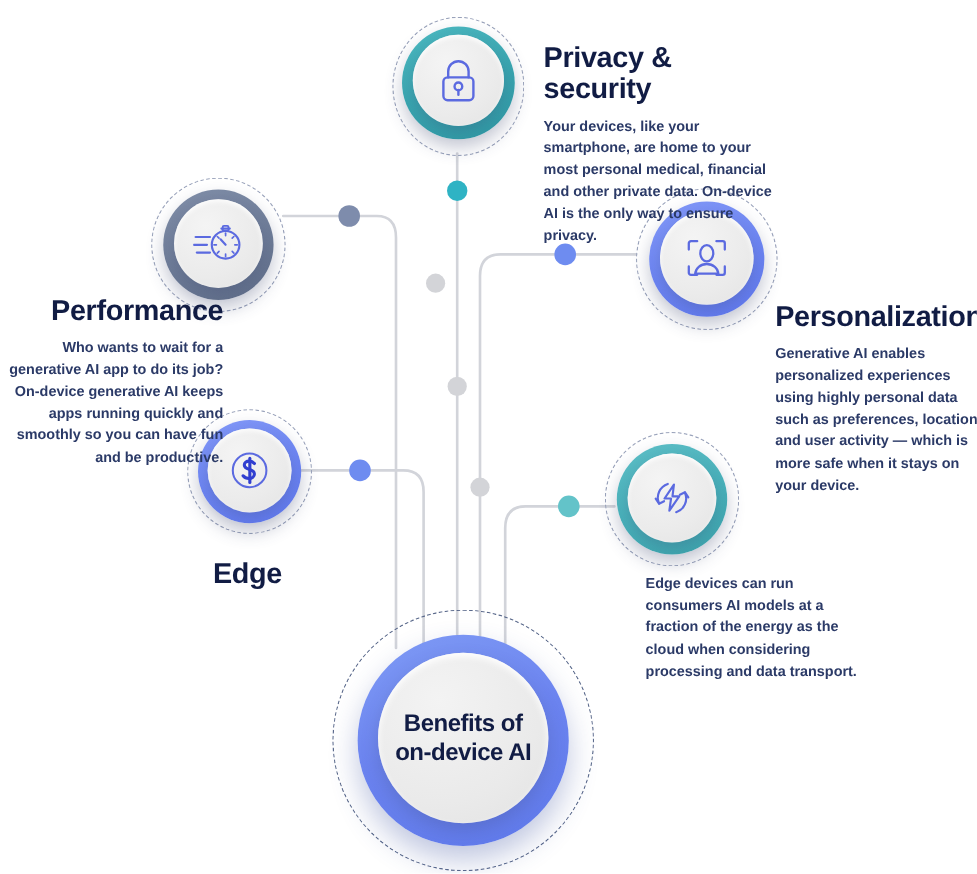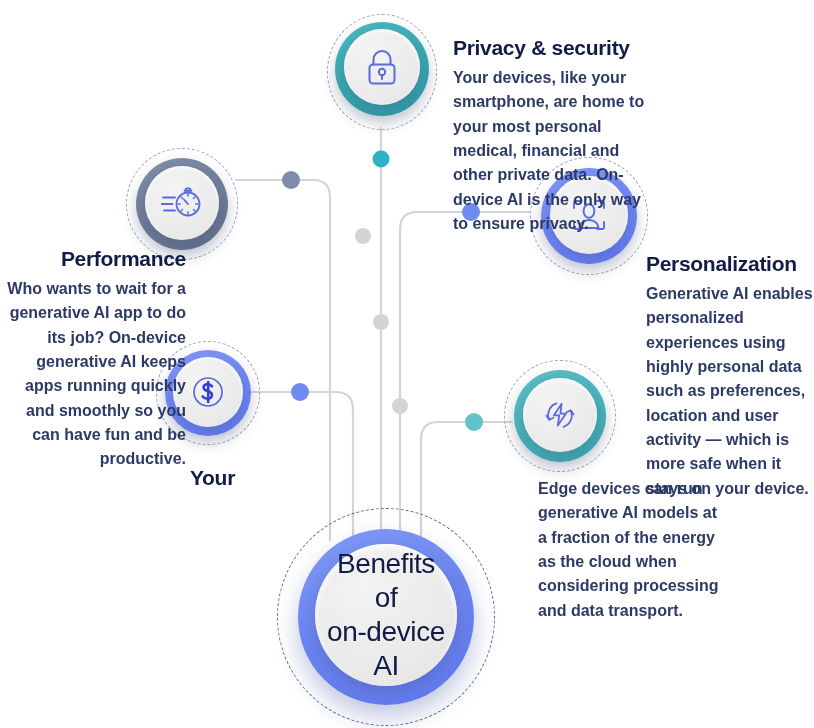--- a/index.html
+++ b/index.html
@@ -36,29 +36,29 @@
     background:radial-gradient(circle at 36% 30%, #f4f4f4 0%, #ebebeb 60%, #e3e3e3 100%);
     box-shadow:inset 0 2px 4px rgba(255,255,255,.9), 0 4px 9px rgba(60,70,110,.20);
     display:flex;align-items:center;justify-content:center;
   }
   .node .disc svg{display:block;}
 
   
   .block{position:absolute;z-index:4;}
   .block h3{
     margin:0 0 7px 0;
-    font-size:21px;
+    font-size:24px;
     font-weight:700;
     letter-spacing:-.3px;
     color:#111c44;
     line-height:1.1;
   }
   .block p{
     margin:0;
-    font-size:16px;
+    font-size:12px;
     line-height:1.52;
     color:#2b3a67;
     font-weight:600;
   }
   .block.right-align{text-align:right;}
   .block.left-align{text-align:left;}
 
   
   #hub{position:absolute;z-index:5;}
   #hub .hub-dash{
@@ -73,21 +73,21 @@
     box-shadow:0 12px 24px rgba(60,80,160,.32);
   }
   #hub .hub-disc{
     position:absolute;border-radius:50%;
     background:radial-gradient(circle at 36% 28%, #f3f3f3 0%, #eaeaea 62%, #e2e2e2 100%);
     box-shadow:inset 0 3px 6px rgba(255,255,255,.95), 0 6px 14px rgba(60,70,110,.22);
     display:flex;align-items:center;justify-content:center;
     text-align:center;
   }
   #hub .hub-label{
-    font-size:28px;font-weight:400;line-height:1.22;
+    font-size:20px;font-weight:700;line-height:1.22;
     color:#111c44;letter-spacing:-.4px;
     padding:0 10px;
   }
 </style>
 </head>
 <body>
 
 <div id="stage">
 
   <svg id="wires" viewBox="0 0 814 728">
@@ -203,40 +203,40 @@
     <div class="disc" style="left:17px;top:16px;width:70px;height:70px;">
       <svg width="34" height="34" viewBox="0 0 34 34" fill="none">
         <circle cx="17" cy="17" r="14" stroke="#5b6ae0" stroke-width="1.7"></circle>
         <path d="M21 11.3c-1.1-1.3-2.6-2-4.3-2-2.4 0-4.1 1.3-4.1 3.2 0 1.9 1.6 2.8 4 3.5 2.6.8 4.4 1.8 4.4 4 0 2.2-2 3.7-4.6 3.7-2 0-3.7-.8-4.8-2.2" stroke="#313fd0" stroke-width="2.6" stroke-linecap="round"></path>
         <path d="M17.2 7v20" stroke="#313fd0" stroke-width="2.6" stroke-linecap="round"></path>
       </svg>
     </div>
   </div>
 
   <div class="block right-align" style="left:45px;top:466px;width:190px;">
-    <h3>Your</h3>
+    <h3>Edge</h3>
   </div>
 
   <div class="node" style="left:504px;top:360px;width:112px;height:112px;">
     <div class="dashring"></div>
     <div class="ringshadow" style="left:10px;top:10px;width:92px;height:92px;"></div>
     <div class="ring" style="left:10px;top:10px;width:92px;height:92px;background:linear-gradient(160deg,#5dbec6 0%,#47aeb8 52%,#3c9fa9 100%);"></div>
     <div class="disc" style="left:19px;top:18px;width:74px;height:74px;">
       <svg width="36" height="36" viewBox="0 0 36 36" fill="none">
         <path d="M7.2 22.5A12 12 0 0 1 14.5 6.3" stroke="#5b6ae0" stroke-width="1.8" stroke-linecap="round"></path>
         <path d="M28.8 13.6a12 12 0 0 1-7.3 16.2" stroke="#5b6ae0" stroke-width="1.8" stroke-linecap="round"></path>
         <path d="M4.4 18.6l2.8 4.2 4.2-2.1" stroke="#5b6ae0" stroke-width="1.8" stroke-linecap="round" stroke-linejoin="round"></path>
         <path d="M31.6 17.4l-2.8-4.2-4.2 2.1" stroke="#5b6ae0" stroke-width="1.8" stroke-linecap="round" stroke-linejoin="round"></path>
         <path d="M19.6 6.8l-7.8 11.6h5.4l-1.4 10.2 8.2-12h-5.6l1.2-9.8z" stroke="#5b6ae0" stroke-width="1.8" stroke-linejoin="round" fill="none"></path>
       </svg>
     </div>
   </div>
 
   <div class="block left-align" style="left:538px;top:477px;width:190px;">
-    <p>Edge devices can run generative AI models at a fraction of the energy as the cloud when considering processing and data transport.</p>
+    <p>Edge devices can run consumers AI models at a fraction of the energy as the cloud when considering processing and data transport.</p>
   </div>
 
   <div id="hub" style="left:277px;top:508px;width:218px;height:218px;">
     <div class="hub-dash"></div>
     <div class="hub-ring" style="left:21px;top:21px;width:176px;height:176px;"></div>
     <div class="hub-disc" style="left:38px;top:36px;width:142px;height:142px;">
       <span class="hub-label">Benefits of<br>on-device AI</span>
     </div>
   </div>
 

